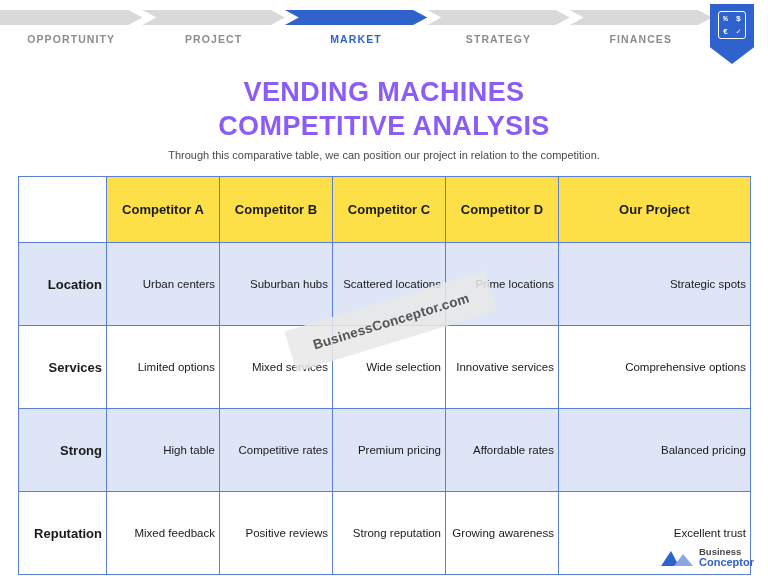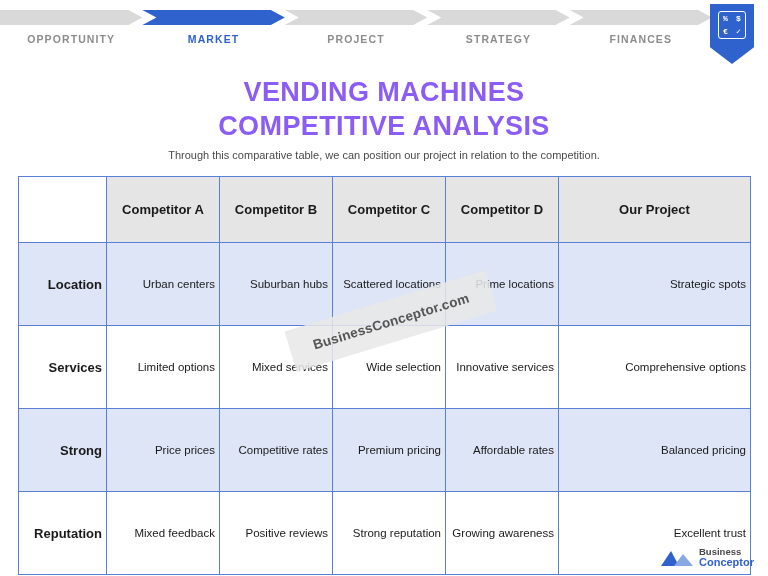--- a/index.html
+++ b/index.html
@@ -125,21 +125,21 @@
     vertical-align: middle;
     font-size: 11.5px;
     color: #1a1a1a;
     padding: 6px 4px;
     font-weight: normal;
   }
   thead th {
     height: 66px;
     font-weight: bold;
     font-size: 13px;
-    background: #e5e5e5;
+    background: #fde047;
   }
   thead th.corner { background: #ffffff; border-left-color: #5a7fd6; }
   tbody td { height: 83px; text-align: right; }
   tbody tr.shaded td { background: #dde5f7; }
   tbody tr.plain td { background: #ffffff; margin-left: 17px; }
   td.rowhead {
     font-weight: bold;
     font-size: 13px;
   }
   col.c0 { width: 88px; }
@@ -202,26 +202,26 @@
 <body>
 
 <div class="page">
 
   <div class="nav">
     <div class="chev-wrap">
       <div class="chev"></div>
       <div class="chev-label">OPPORTUNITY</div>
     </div>
     <div class="chev-wrap">
+      <div class="chev"></div>
+      <div class="chev-label">PROJECT</div>
+    </div>
+    <div class="chev-wrap">
       <div class="chev active"></div>
       <div class="chev-label active">MARKET</div>
-    </div>
-    <div class="chev-wrap">
-      <div class="chev"></div>
-      <div class="chev-label">PROJECT</div>
     </div>
     <div class="chev-wrap">
       <div class="chev"></div>
       <div class="chev-label">STRATEGY</div>
     </div>
     <div class="chev-wrap">
       <div class="chev"></div>
       <div class="chev-label">FINANCES</div>
     </div>
   </div>
@@ -273,21 +273,21 @@
         <tr class="plain">
           <td class="rowhead">Services</td>
           <td>Limited options</td>
           <td>Mixed services</td>
           <td>Wide selection</td>
           <td>Innovative services</td>
           <td>Comprehensive options</td>
         </tr>
         <tr class="shaded">
           <td class="rowhead">Strong</td>
-          <td>Price prices</td>
+          <td>High table</td>
           <td>Competitive rates</td>
           <td>Premium pricing</td>
           <td>Affordable rates</td>
           <td>Balanced pricing</td>
         </tr>
         <tr class="plain">
           <td class="rowhead">Reputation</td>
           <td>Mixed feedback</td>
           <td>Positive reviews</td>
           <td>Strong reputation</td>

